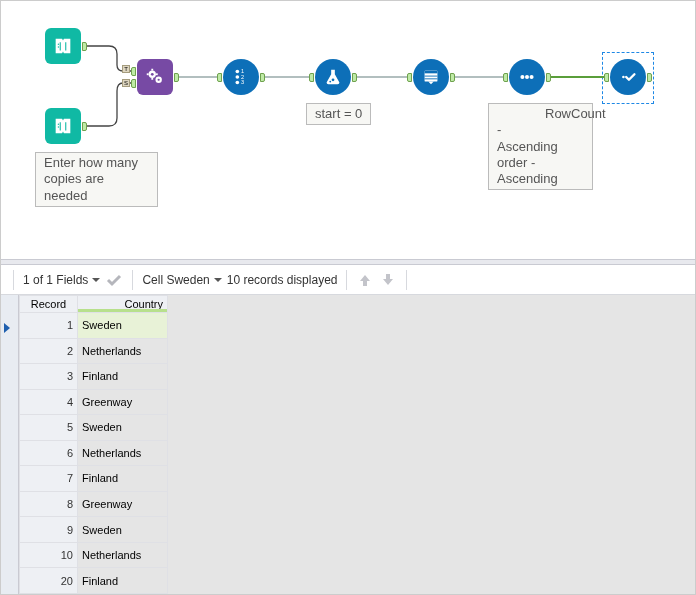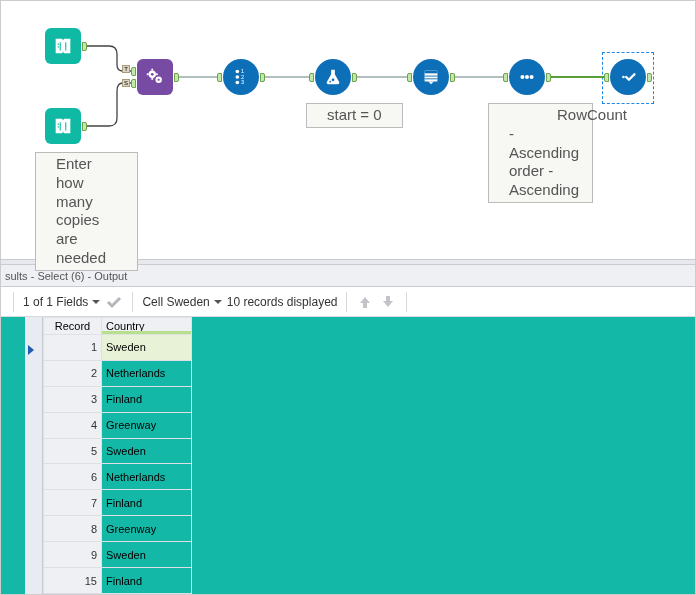--- a/index.html
+++ b/index.html
@@ -10,43 +10,43 @@
   .canvas { flex: 0 0 258px; position: relative; background: #fff; }
   .node { position: absolute; width: 36px; height: 36px; border-radius: 6px; display: flex; align-items: center; justify-content: center; }
   .node.circle { border-radius: 50%; }
   .tool-teal { background: #10b9a4; }
   .tool-purple { background: #774aa4; }
   .tool-blue { background: #0d6fb8; }
   .node svg { width: 22px; height: 22px; }
   .port { position: absolute; width: 5px; height: 9px; background: #bfeaa7; border: 1px solid #6fa14e; }
   .port.right { border-radius: 0 2px 2px 0; }
   .port.left  { border-radius: 2px 0 0 2px; }
-  .caption { position: absolute; font-size: 15px; color: #555; border: 1px solid #bbb; background: #f7f7f4; padding: 2px 20px; line-height: 1.25; }
+  .caption { position: absolute; font-size: 13px; color: #555; border: 1px solid #bbb; background: #f7f7f4; padding: 2px 8px; line-height: 1.25; }
   .conn { position: absolute; pointer-events: none; }
 
   
   .select-box { position: absolute; border: 1px dashed #1e88e5; }
 
   
   .split { flex: 0 0 6px; background: #e8e9ee; border-top: 1px solid #c9cad2; border-bottom: 1px solid #c9cad2; }
   .results-header { flex: 0 0 22px; display: flex; align-items: center; padding: 0 4px; font-size: 11px; color: #555; background: #eef0f4; border-bottom: 1px solid #c9cad2; }
 
   
   .toolbar { flex: 0 0 30px; display: flex; align-items: center; gap: 5px; padding: 0 8px; background: #fff; border-bottom: 1px solid #d7d9de; color: #333; font-size: 12px; }
   .tb-sep { width: 1px; height: 20px; background: #d7d9de; margin: 0 4px; }
   .tb-item { display: flex; align-items: center; gap: 4px; }
   .tb-btn { display: flex; align-items: center; justify-content: center; width: 18px; height: 18px; color: #a7a8ae; }
 
   
-  .grid-area { flex: 1 1 auto; display: flex; background: #14b8a6; padding-left: 24px; }
+  .grid-area { flex: 1 1 auto; display: flex; background: #e5e5e5; }
   .row-picker { flex: 0 0 18px; background: #e8ecf2; border-right: 1px solid #c9cad2; position: relative; }
   .row-picker .caret { position: absolute; left: 3px; top: 28px; width: 0; height: 0; border-top: 5px solid transparent; border-bottom:5px solid transparent; border-left:6px solid #1e5fae; }
   table.data { border-collapse: collapse; table-layout: fixed; }
   table.data th, table.data td { border: 1px solid #dfe0e5; height: 17px; padding: 0 4px; font-size: 11px; }
-  table.data th { background: #eef0f4; text-align: left; font-weight: normal; position: relative; }
+  table.data th { background: #eef0f4; text-align: right; font-weight: normal; position: relative; }
   table.data th.col-rec { width: 58px; text-align: center; }
   table.data th.col-country { width: 90px; }
   table.data td.rec { text-align: right; background: #eef0f4; color: #333; }
   table.data tbody tr:first-child td.cell { background:#e8f2d7; }
   .col-accent { position: absolute; left:0; right:0; bottom:0; height:3px; background:#b7e08c; }
 
 </style>
 </head>
 <body>
 
@@ -69,21 +69,21 @@
     <div class="node tool-teal" style="left:44px; top:107px;">
       <svg viewBox="0 0 24 24">
           <path fill="#fff" d="M4 4h7l1 2 1-2h7v16h-7l-1-2-1 2H4z"></path>
           <line x1="9" y1="8" x2="9" y2="17" stroke="#10b9a4" stroke-width="1.2"></line>
           <line x1="15" y1="8" x2="15" y2="17" stroke="#10b9a4" stroke-width="1.2"></line>
           <circle cx="7" cy="10" r=".8" fill="#10b9a4"></circle>
           <circle cx="7" cy="13" r=".8" fill="#10b9a4"></circle>
         </svg>
       <div class="port right" style="right:-6px; top:14px;"></div>
     </div>
-    <div class="caption" style="left:34px; top:151px; width:103px;"><span style="white-space:pre-line;">Enter how many
+    <div class="caption" style="left:34px; top:151px; width:123px;"><span style="white-space:pre-line;">Enter how many
 copies are needed</span></div>
 
     <div class="node tool-purple" style="left:136px; top:58px;">
       <svg viewBox="0 0 24 24">
           <g fill="#fff">
             <circle cx="9" cy="9" r="4"></circle>
             <circle cx="16" cy="15" r="3.5"></circle>
           </g>
           <g fill="#774aa4">
             <circle cx="9" cy="9" r="1.5"></circle>
@@ -172,23 +172,20 @@
       <line x1="356" y1="76" x2="406" y2="76" stroke="#9aa" stroke-width="1.3"></line>
       <line x1="454" y1="76" x2="502" y2="76" stroke="#9aa" stroke-width="1.3"></line>
       <line x1="550" y1="76" x2="603" y2="76" stroke="#5a9e3a" stroke-width="2"></line>
     </svg>
     <div style="position:absolute; left:121px; top:64px; width:8px; height:8px; background:#ddd5bf; border:1px solid #a59c7e; font-size:6px; line-height:6px; text-align:center;">T</div>
     <div style="position:absolute; left:121px; top:78px; width:8px; height:8px; background:#ddd5bf; border:1px solid #a59c7e; font-size:6px; line-height:6px; text-align:center;">S</div>
 
   </div>
 
   <div class="split"></div>
-  <div class="results-header">
-    <span>sults - Select (6) - Output</span>
-  </div>
 
   <div class="toolbar">
     <div class="tb-sep"></div>
     <div class="tb-item">
       <span>1 of 1 Fields</span>
       <svg width="8" height="8">
           <path d="M0 2l4 4 4-4" fill="#555"></path>
         </svg>
     </div>
     <div class="tb-btn">
@@ -262,20 +259,24 @@
           </tr>
           <tr>
             <td class="rec">8</td>
             <td class="cell">Greenway</td>
           </tr>
           <tr>
             <td class="rec">9</td>
             <td class="cell">Sweden</td>
           </tr>
           <tr>
-            <td class="rec">15</td>
+            <td class="rec">10</td>
+            <td class="cell">Netherlands</td>
+          </tr>
+          <tr>
+            <td class="rec">20</td>
             <td class="cell">Finland</td>
           </tr>
         </tbody>
     </table>
   </div>
 
 </div>
 
 </body></html>

